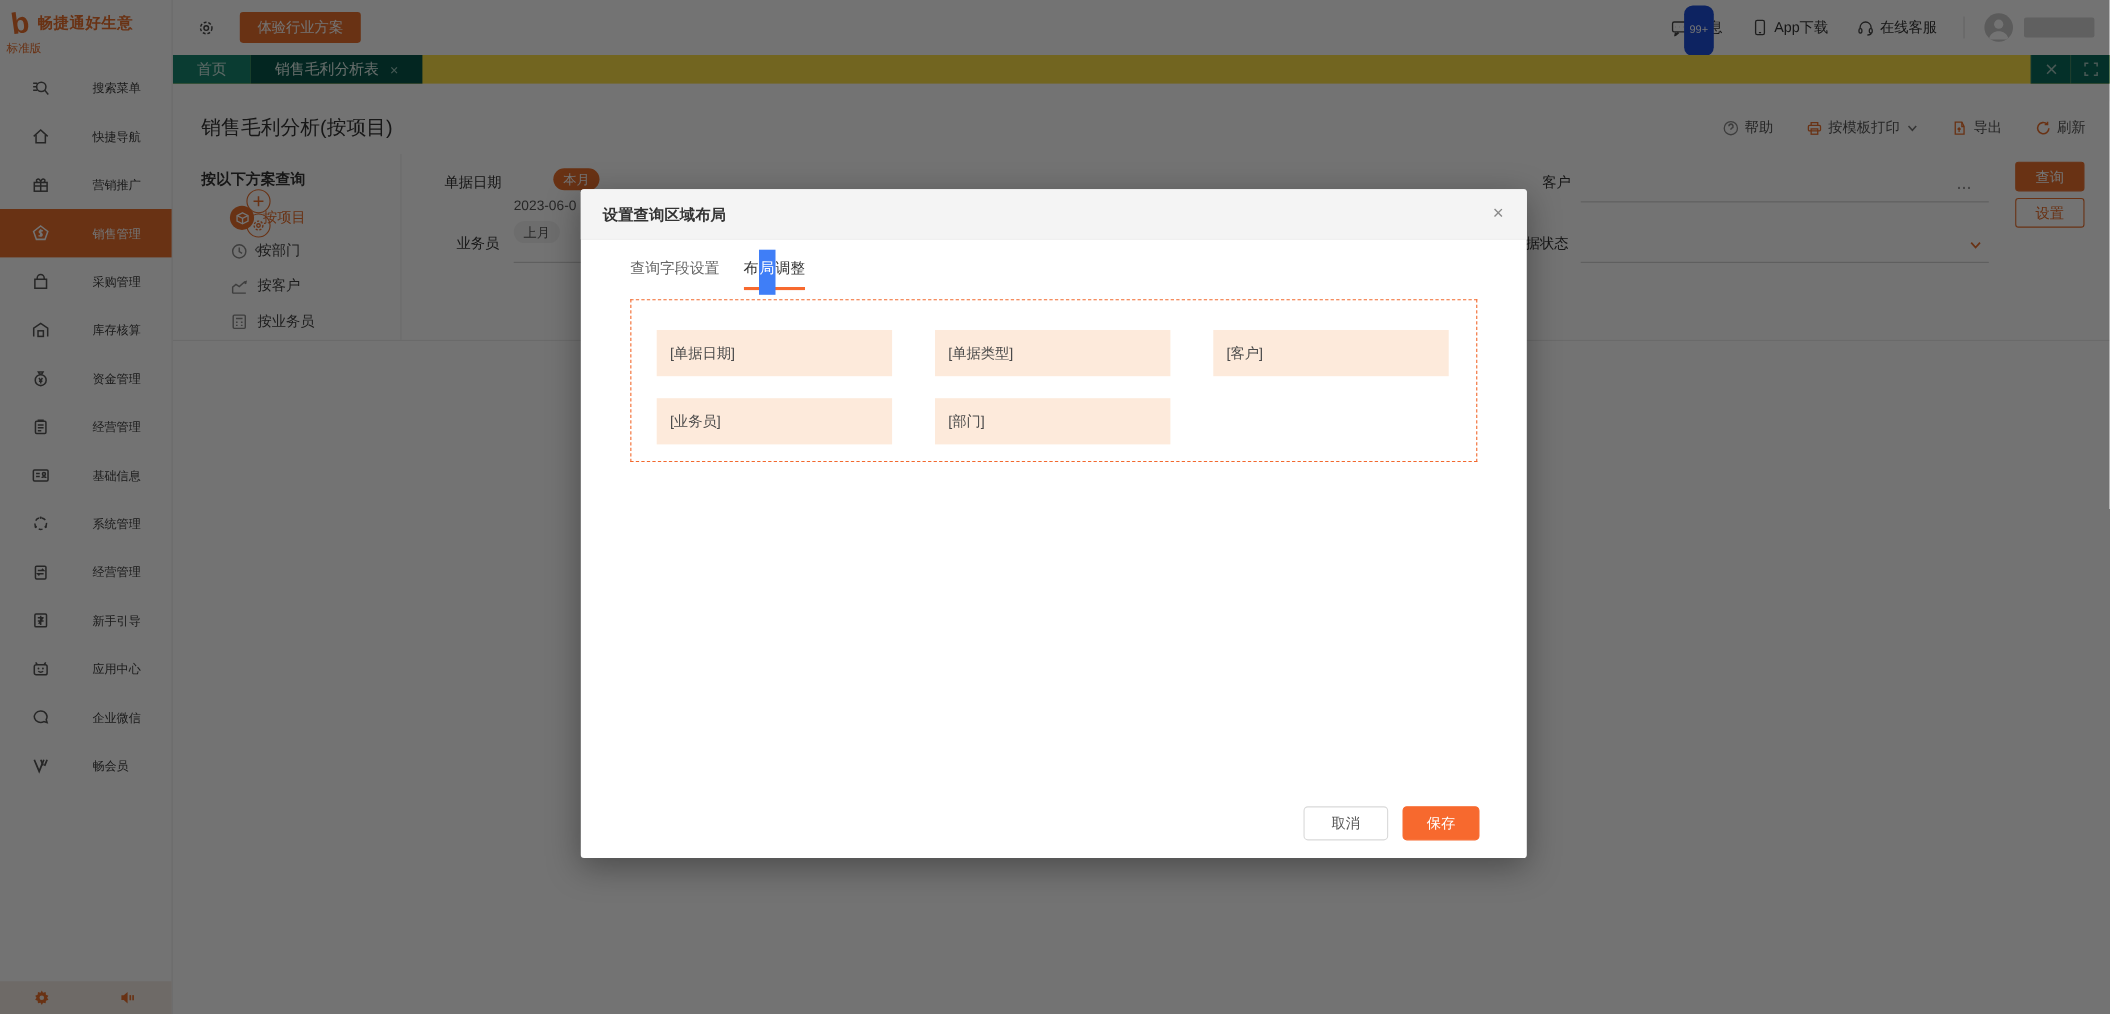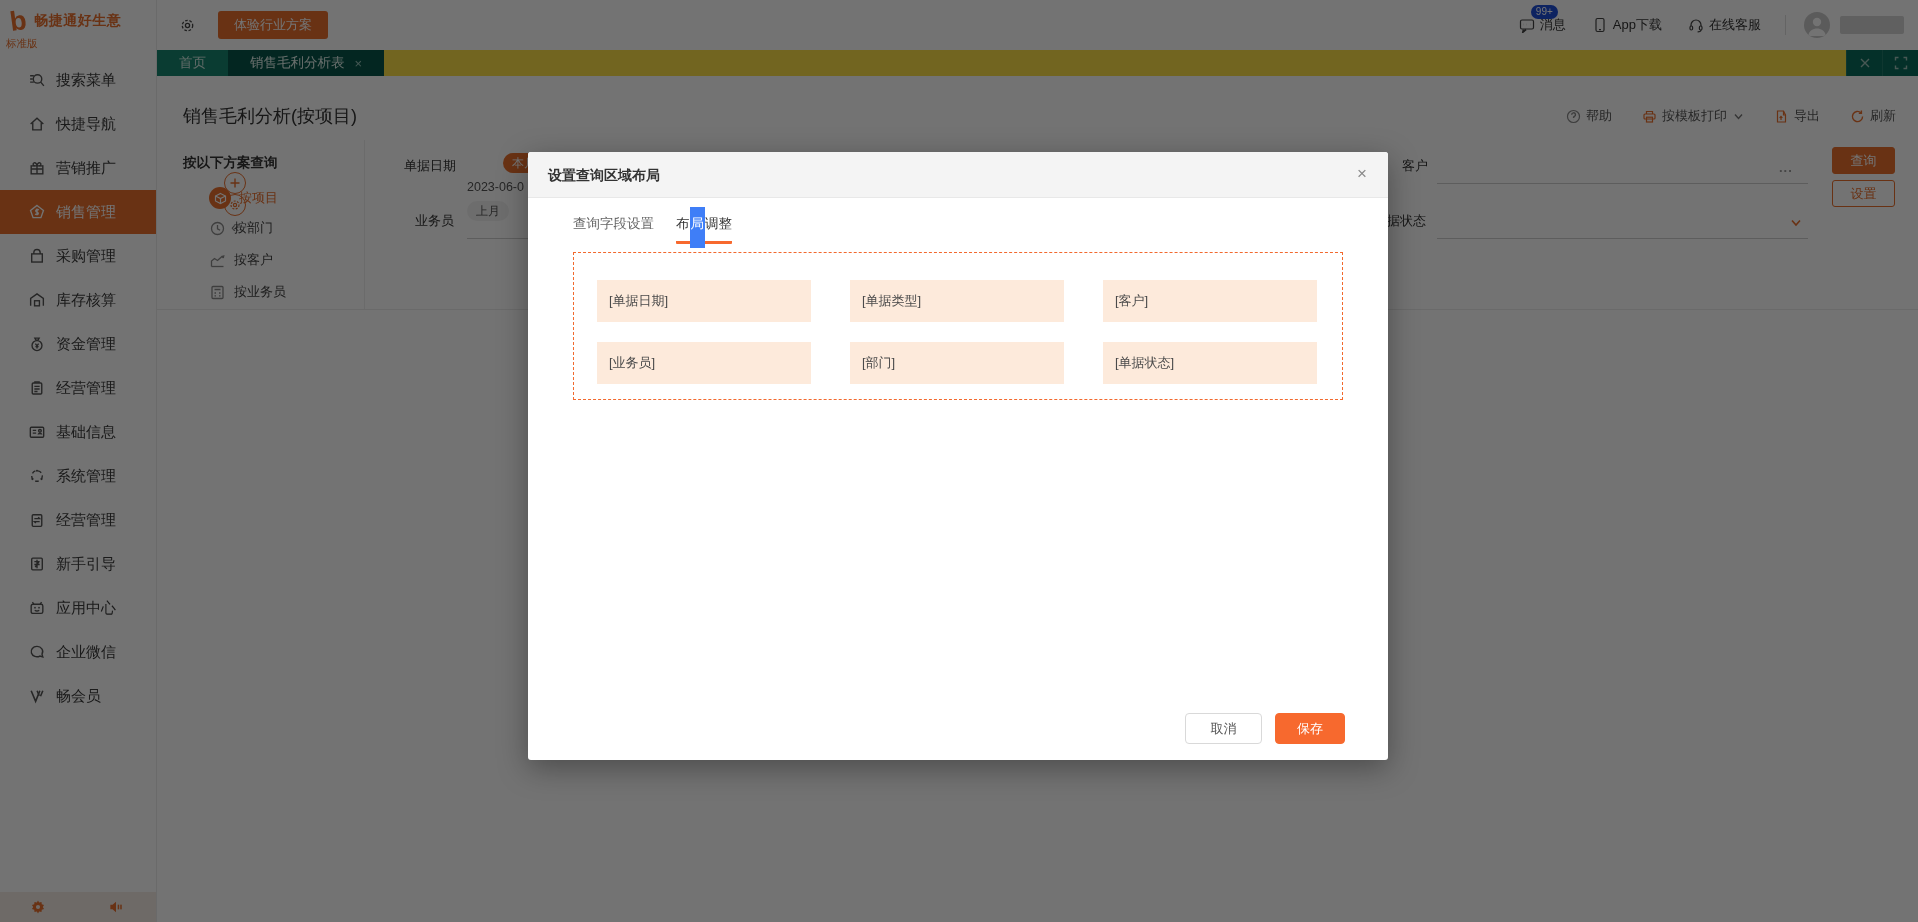--- a/index.html
+++ b/index.html
@@ -9,37 +9,37 @@
 
   
   .sidebar { position:absolute; left:0; top:0; width:157px; height:100%; background:#fff; border-right:1px solid #ececec; z-index:2; }
   .brand { position:relative; height:52px; padding:6px 0 0 10px; }
   .brand-glyph { display:inline-block; font-weight:800; font-size:27px; color:#e96f2d; transform:rotate(-8deg); vertical-align:middle; line-height:30px; }
   .brand-name { font-size:14px; font-weight:700; color:#e96f2d; vertical-align:middle; margin-left:4px; letter-spacing:.5px; }
   .brand-edition { position:absolute; left:6px; bottom:1px; font-size:10.5px; color:#e96f2d; }
   .menu { padding-top:6px; }
   .s-item { display:flex; align-items:center; height:44px; padding-left:28px; cursor:pointer; color:#3c3c3c; }
   .s-item .s-ico { width:18px; height:18px; margin-right:10px; color:#555; flex:0 0 auto; }
-  .s-item .s-label { font-size:15px; }
+  .s-item .s-label { font-size:11px;margin-left:28px; }
   .s-item.active { background:#e96f2d; color:#fff; }
   .s-item.active .s-ico { color:#fff; }
   .svg { width:100%; height:100%; display:block; }
   .sidebar-footer { position:absolute; left:0; bottom:0; width:156px; height:30px; background:#f3ece5; display:flex; align-items:center; justify-content:space-between; padding:0 32px 0 30px; }
   .sf-ico { width:16px; height:16px; color:#e96f2d; cursor:pointer; }
 
   
   .topbar { position:absolute; left:157px; top:0; right:0; height:50px; background:#fff; display:flex; align-items:center; }
   .company-select { position:relative; margin-left:20px; width:245px; height:34px; line-height:30px; font-size:14px; color:#333; border-bottom:1px solid #c9c9c9; cursor:pointer; }
   .company-select .chev { position:absolute; right:6px; top:9px; width:13px; height:13px; color:#e96f2d; }
   .tb-gear { width:17px; height:17px; color:#444; margin-left:22px; cursor:pointer; }
   .trial-btn { margin-left:22px; height:28px; padding:0 16px; background:#e96f2d; color:#fff; font-size:13px; border:none; border-radius:3px; cursor:pointer; }
   .tb-right { margin-left:auto; display:flex; align-items:center; padding-right:14px; }
   .tb-link { display:flex; align-items:center; margin-left:26px; cursor:pointer; font-size:13px; color:#333; position:relative; }
   .tb-link .t-ico { width:16px; height:16px; margin-right:5px; color:#444; }
-  .badge { position:absolute; top:-11px; left:12px; background:#1d4ed8; color:#fff; font-size:10px; line-height:14px; padding:0 5px; border-radius:8px; }
+  .badge { position:absolute; top:-11px; left:12px; background:#1d4ed8; color:#fff; font-size:10px; line-height:14px; padding:16px 5px; border-radius:8px; }
   .tb-divider { width:1px; height:20px; background:#ddd; margin-left:24px; }
   .avatar { width:26px; height:26px; border-radius:50%; background:#c9c9c9; margin-left:18px; position:relative; overflow:hidden; cursor:pointer; }
   .avatar svg { width:26px; height:26px; color:#fff; }
   .nameblock { width:64px; height:18px; border-radius:2px; background:#d4d4d4; margin-left:10px; cursor:pointer; }
 
   
   .tabbar { position:absolute; left:157px; top:50px; right:0; height:26px; background:#fde047; display:flex; align-items:stretch; z-index:1; }
   .tab { display:flex; align-items:center; padding:0 22px; font-size:13.5px; color:#cfe9e2; cursor:pointer; }
   .tab.home { background:#17866f; }
   .tab.active { background:#07564a; color:#e3f1ec; }
@@ -81,21 +81,21 @@
   .f-line { position:absolute; border-bottom:1px solid #cfcfcf; height:0; }
   .f-ellipsis { position:absolute; color:#999; font-weight:700; letter-spacing:1px; cursor:pointer; }
   .f-chev { position:absolute; width:14px; height:14px; color:#e96f2d; cursor:pointer; }
   .btn-query { position:absolute; left:1675px; top:7px; width:63px; height:27px; background:#e96f2d; border:1px solid #e96f2d; color:#fff; font-size:13px; border-radius:3px; cursor:pointer; }
   .btn-setting { position:absolute; left:1675px; top:40px; width:63px; height:27px; background:#fff; border:1px solid #e96f2d; color:#e96f2d; font-size:13px; border-radius:3px; cursor:pointer; }
 
   .content { height:100%; }
 
   
   .overlay { position:absolute; inset:0; background:rgba(0,0,0,.55); z-index:40; }
-  .modal { position:absolute; left:528px; top:152px; width:860px; height:608px; background:#fff; border-radius:3px; box-shadow:0 8px 30px rgba(0,0,0,.35); z-index:50; }
+  .modal { position:absolute; left:528px; top:172px; width:860px; height:608px; background:#fff; border-radius:3px; box-shadow:0 8px 30px rgba(0,0,0,.35); z-index:50; }
   .m-head { height:46px; background:#f4f4f4; border-bottom:1px solid #e8e8e8; border-radius:3px 3px 0 0; position:relative; }
   .m-title { position:absolute; left:20px; line-height:46px; font-size:14px; font-weight:600; color:#333; }
   .m-close { position:absolute; right:16px; top:12px; width:20px; height:20px; color:#8a8a8a; font-size:17px; line-height:20px; text-align:center; cursor:pointer; }
   .m-tabs { position:absolute; left:45px; top:52px; display:flex; }
   .m-tab { height:40px; line-height:40px; font-size:13.5px; color:#666; margin-right:22px; cursor:pointer; }
   .m-tab.current { color:#333; border-bottom:3px solid #f7692e; border-radius:0 0 1px 1px; }
   .sel { position:relative; z-index:2; background:#3f7ef7; color:#fff; padding:9px 1px 17px 1px; }
   .m-dashed { position:absolute; left:45px; top:100px; width:770px; height:148px; border:1px dashed #f2692e; padding:27px 23px 15px 23px; display:grid; grid-template-columns:repeat(3,214px); column-gap:39px; row-gap:20px; }
   .chip { height:42px; background:#fdeadb; display:flex; align-items:center; padding-left:12px; font-size:13px; color:#4a4a4a; cursor:grab; }
   .m-foot { position:absolute; right:43px; bottom:16px; display:flex; }
@@ -494,21 +494,20 @@
       <div class="m-tab current">
         <span>布</span><span class="sel">局</span><span>调整</span>
       </div>
     </div>
     <div class="m-dashed">
       <div class="chip">[单据日期]</div>
       <div class="chip">[单据类型]</div>
       <div class="chip">[客户]</div>
       <div class="chip">[业务员]</div>
       <div class="chip">[部门]</div>
-      <div class="chip">[单据状态]</div>
     </div>
     <div class="m-foot">
       <button class="btn-cancel">取消</button>
       <button class="btn-save">保存</button>
     </div>
   </div>
 
 </div>
 
 </body></html>

